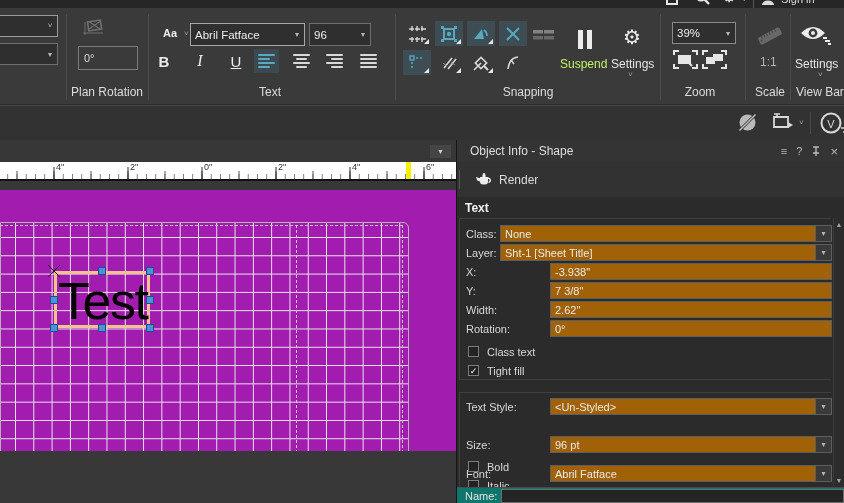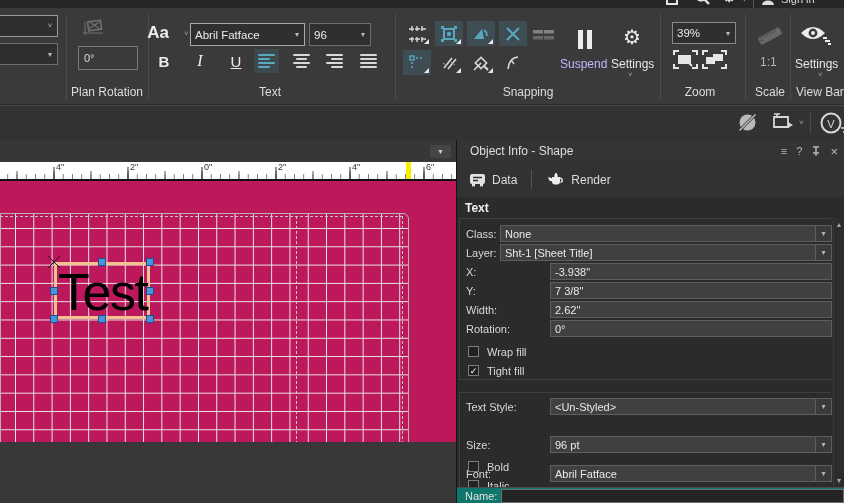--- a/index.html
+++ b/index.html
@@ -40,21 +40,21 @@
   #modebar{left:0;top:140px;width:456px;height:22px;background:#373737;}
   #ruler{left:0;top:162px;width:456px;height:19px;background:#ffffff;border-bottom:2px solid #111;
     background-image:
       linear-gradient(90deg,#2e2e2e 1px,transparent 1px),
       linear-gradient(90deg,#555 1px,transparent 1px),
       linear-gradient(90deg,#777 1px,transparent 1px);
     background-size:74px 12px,37px 8px,9.25px 5px;
     background-repeat:repeat-x;
     background-position:53.5px 5px,53.5px 9px,53.5px 12px;}
   .rlabel{position:absolute;top:0;font-size:9px;color:#333;}
-  #canvas{left:0;top:181px;width:456px;height:261px;background:#be185d;overflow:hidden;}
+  #canvas{left:0;top:190px;width:456px;height:261px;background:#a21caf;overflow:hidden;}
   #page{position:absolute;left:0;top:32px;width:409px;height:291px;border:1px solid #b4b4b4;border-radius:0 6px 0 0;
     background-image:
       linear-gradient(to bottom,#e9e9e9 1px,transparent 1px),
       linear-gradient(90deg,#e9e9e9 1px,transparent 1px);
     background-size:18.3px 18.3px;background-position:14px 14px;}
   #page-margin{position:absolute;left:-1px;top:2px;right:5px;bottom:-1px;border-top:1px dashed #c6c6c6;border-right:1px dashed #c6c6c6;}
   #sheet-break{position:absolute;left:295px;top:2px;bottom:-1px;width:1px;border-left:1px dashed #d0d0d0;}
   #selection{position:absolute;left:54px;top:81px;width:96px;height:57px;border:3px solid #f3c291;}
   .handle{position:absolute;width:8px;height:8px;background:#4d92d8;border:1px solid #1c4f8d;}
   #sel-text{position:absolute;left:1px;top:-2px;font-size:52px;line-height:58px;letter-spacing:-1.5px;color:#000;font-family:"Liberation Sans",sans-serif;}
@@ -64,21 +64,21 @@
   #panel-title{position:absolute;left:0;top:0;width:100%;height:22px;background:#343434;display:flex;align-items:center;font-size:12px;color:#dedede;padding-left:13px;}
   .ptitle-icons{position:absolute;right:6px;top:0;height:22px;display:flex;align-items:center;gap:9px;color:#b9b9b9;font-size:11px;}
   #tabbar{position:absolute;left:0;top:22px;width:100%;height:35px;background:#323232;display:flex;align-items:stretch;font-size:12px;}
   .tab{display:flex;align-items:center;gap:6px;padding:0 12px;color:#dcdcdc;}
   .tab.active{background:#232323;}
   .tabsep{width:1px;background:#555;margin:8px 2px;}
   #sec-heading{position:absolute;left:8px;top:61px;font-size:12px;font-weight:bold;color:#f0f0f0;}
   .fieldsec{position:absolute;left:2px;width:372px;background:#2b2b2b;border-top:1px solid #3f3f3f;border-left:1px solid #3f3f3f;}
   .frow{position:absolute;left:0;height:19px;width:100%;font-size:11px;display:flex;align-items:center;color:#d8d8d8;}
   .flabel{position:absolute;left:6px;white-space:nowrap;}
-  .fbox{position:absolute;height:17px;background:#404040;border:1px solid #5e5e5e;color:#e9e9e9;display:flex;align-items:center;padding:0 4px;white-space:nowrap;overflow:hidden;}
+  .fbox{position:absolute;height:17px;background:#a16207;border:1px solid #5e5e5e;color:#e9e9e9;display:flex;align-items:center;padding:0 4px;white-space:nowrap;overflow:hidden;}
   .fcaret{position:absolute;width:16px;height:17px;background:#3a3a3a;border:1px solid #5e5e5e;border-left:none;display:flex;align-items:center;justify-content:center;color:#b5b5b5;font-size:8px;}
   .cbox{position:absolute;left:8px;width:11px;height:11px;background:#222;border:1px solid #7d7d7d;font-size:9px;line-height:10px;text-align:center;color:#fff;}
   .clabel{position:absolute;left:27px;font-size:11px;color:#d8d8d8;}
   #pscroll{position:absolute;left:376px;top:78px;width:11px;height:268px;background:#2c2c2c;border-left:1px solid #3a3a3a;}
   .scr-arrow{position:absolute;left:0;width:100%;height:12px;display:flex;align-items:center;justify-content:center;color:#a5a5a5;font-size:7px;}
   #name-row{position:absolute;left:0;top:347px;width:100%;height:16px;background:#0f766e;border-top:1px solid #4a4a4a;display:flex;align-items:center;font-size:11px;}
   #name-input{position:absolute;left:44px;top:1px;width:343px;height:14px;background:#242424;border:1px solid #6f6f6f;}
 
   .icon-svg{display:block;}
   .dim{opacity:.55;}
@@ -131,21 +131,21 @@
           <path d="M3 4 v13 M1 15 h20" stroke="#9a9a9a" stroke-width="1" fill="none"></path>
           <rect x="6" y="3" width="13" height="9" transform="rotate(-8 12 7)" fill="none" stroke="#9a9a9a" stroke-width="1.6"></rect>
           <path d="M7 3.5 L18 11 M18 3.5 L7 11" stroke="#9a9a9a" stroke-width="1.2"></path>
         </svg>
     </div>
     <div class="ribbon-input" style="left:78px;top:38px;width:60px;height:24px;">0°</div>
     <div class="grouplabel" style="left:62px;width:90px;">Plan Rotation</div>
 
     <div class="vsep" style="left:148px;"></div>
 
-    <div class="tbtn" style="left:144px;top:14px;width:28px;height:22px;font-size:17px;font-weight:bold;">Aa</div>
+    <div class="tbtn" style="left:156px;top:14px;width:28px;height:22px;font-size:11px;font-weight:bold;">Aa</div>
     <div class="abs chev" style="left:184px;top:22px;">˅</div>
     <div class="combo" style="left:190px;top:15px;width:115px;height:23px;border-color:#a8a8a8;">
       <span class="val" style="font-size:11.5px;">Abril Fatface</span>
       <span class="caret">▾</span>
     </div>
     <div class="combo" style="left:309px;top:15px;width:62px;height:23px;">
       <span class="val">96</span>
       <span class="caret">▾</span>
     </div>
     <div class="tbtn" style="left:154px;top:42px;width:20px;height:22px;font-weight:bold;font-size:15px;">B</div>
@@ -237,21 +237,21 @@
           <path d="M14 3 q-9 1 -10 12" fill="none" stroke="#d8d8d8" stroke-width="1.6"></path>
           <path d="M7 6 l3 4" stroke="#d8d8d8" stroke-width="1.4"></path>
         </svg>
     </div>
     <div class="grouplabel" style="left:488px;width:80px;">Snapping</div>
 
     <div class="abs" style="left:578px;top:22px;width:16px;height:19px;">
       <div style="position:absolute;left:0;top:0;width:5px;height:19px;background:#ececec;"></div>
       <div style="position:absolute;left:9px;top:0;width:5px;height:19px;background:#ececec;"></div>
     </div>
-    <div class="abs" style="left:560px;top:49px;font-size:12px;color:#c4b5fd;">Suspend</div>
+    <div class="abs" style="left:560px;top:49px;font-size:12px;color:#bef264;">Suspend</div>
     <div class="abs" style="left:623px;top:17px;font-size:20px;color:#ececec;">⚙</div>
     <div class="abs" style="left:611px;top:49px;font-size:12px;color:#e6e6e6;">Settings</div>
     <div class="abs chev" style="left:628px;top:63px;">˅</div>
 
     <div class="vsep" style="left:660px;"></div>
 
     <div class="combo" style="left:672px;top:14px;width:64px;height:22px;border-color:#8a8a8a;">
       <span class="val">39%</span>
       <span class="caret">▾</span>
     </div>
@@ -368,29 +368,20 @@
         <span>≡</span>
         <span>?</span>
         <svg width="10" height="11">
             <path d="M2 1 h6 M5 1 v6 M2 7 h6 M5 7 v3" stroke="#b9b9b9" stroke-width="1.4" fill="none"></path>
           </svg>
         <span style="font-size:13px;">×</span>
       </span>
     </div>
 
     <div id="tabbar">
-      <div class="tab">
-        <svg width="17" height="14">
-            <rect x="1" y="1" width="15" height="10" rx="2" fill="#e2e2e2"></rect>
-            <path d="M4 4.5 h9 M4 7.5 h5" stroke="#323232" stroke-width="1.6"></path>
-            <rect x="3" y="11" width="3" height="2.4" fill="#e2e2e2"></rect>
-            <rect x="11" y="11" width="3" height="2.4" fill="#e2e2e2"></rect>
-          </svg>
-        <span>Data</span>
-      </div>
       <div class="tabsep"></div>
       <div class="tab">
         <svg width="19" height="15">
             <path d="M6 5 h8 v4.5 a3 3 0 0 1 -3 3 h-2 a3 3 0 0 1 -3 -3 z" fill="#ededed"></path>
             <path d="M6 6.2 L2 5 l1.2 3.6 L6 9.5 z" fill="#ededed"></path>
             <path d="M14 6 c3 .4 3 4 .5 4.6" fill="none" stroke="#ededed" stroke-width="1.5"></path>
             <rect x="8.4" y="3" width="3.2" height="2" fill="#ededed"></rect>
             <circle cx="10" cy="2.2" r="1.2" fill="#ededed"></circle>
           </svg>
         <span>Render</span>
@@ -421,21 +412,21 @@
       <div class="frow" style="top:81px;">
         <span class="flabel">Width:</span>
         <span class="fbox" style="left:90px;width:282px;">2.62"</span>
       </div>
       <div class="frow" style="top:100px;">
         <span class="flabel">Rotation:</span>
         <span class="fbox" style="left:90px;width:282px;">0°</span>
       </div>
       <div class="frow" style="top:123px;">
         <span class="cbox"></span>
-        <span class="clabel">Wrap fill</span>
+        <span class="clabel">Class text</span>
       </div>
       <div class="frow" style="top:142px;">
         <span class="cbox">✓</span>
         <span class="clabel">Tight fill</span>
       </div>
     </div>
 
     <div class="fieldsec" style="top:252px;height:95px;">
       <div class="frow" style="top:4px;">
         <span class="flabel">Text Style:</span>

